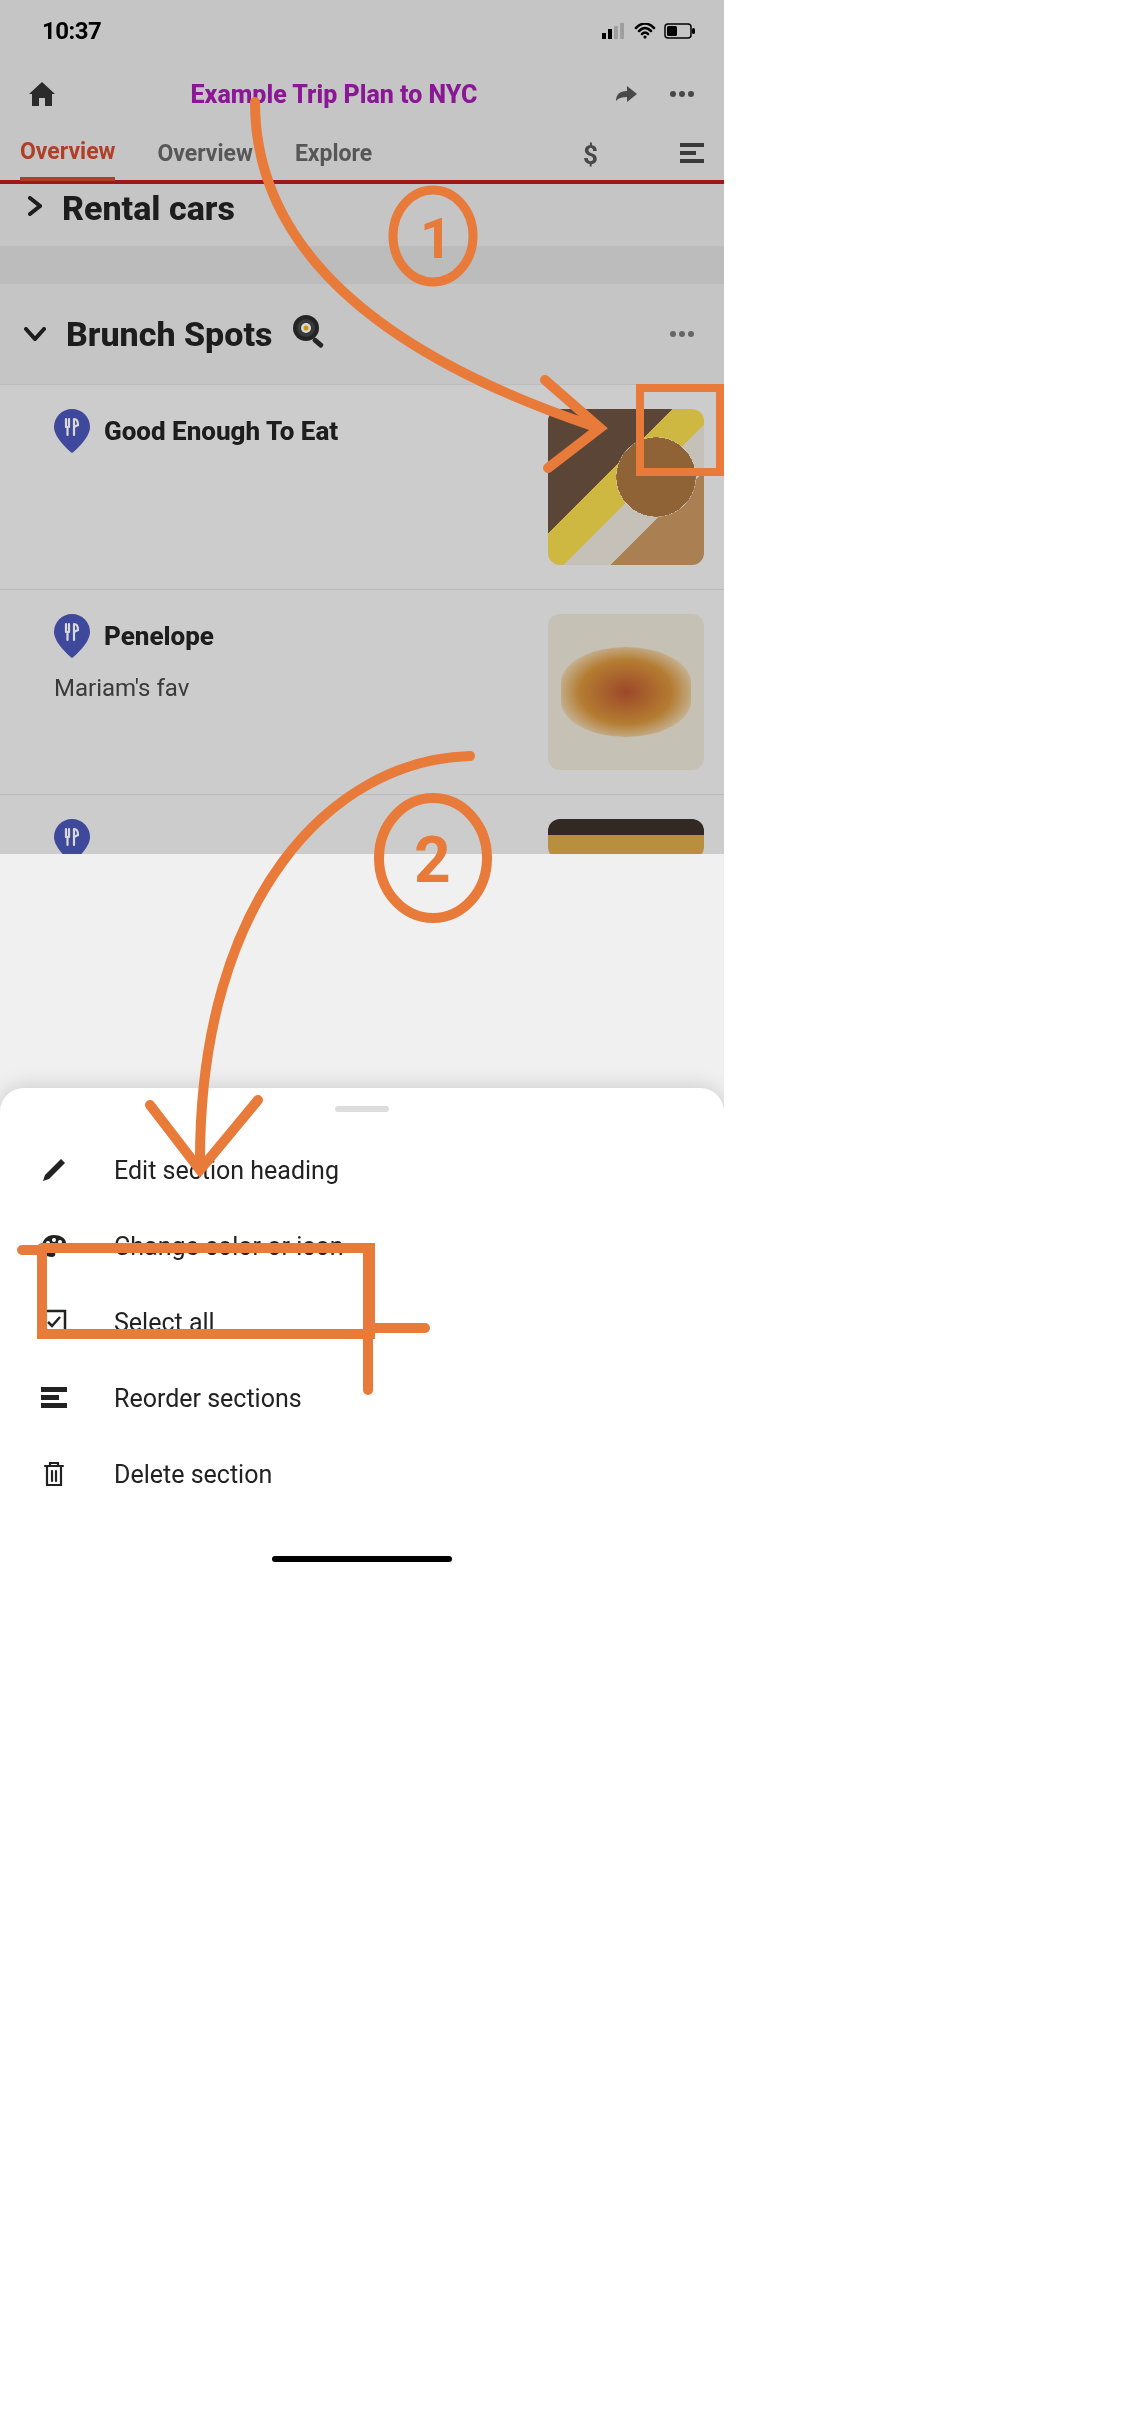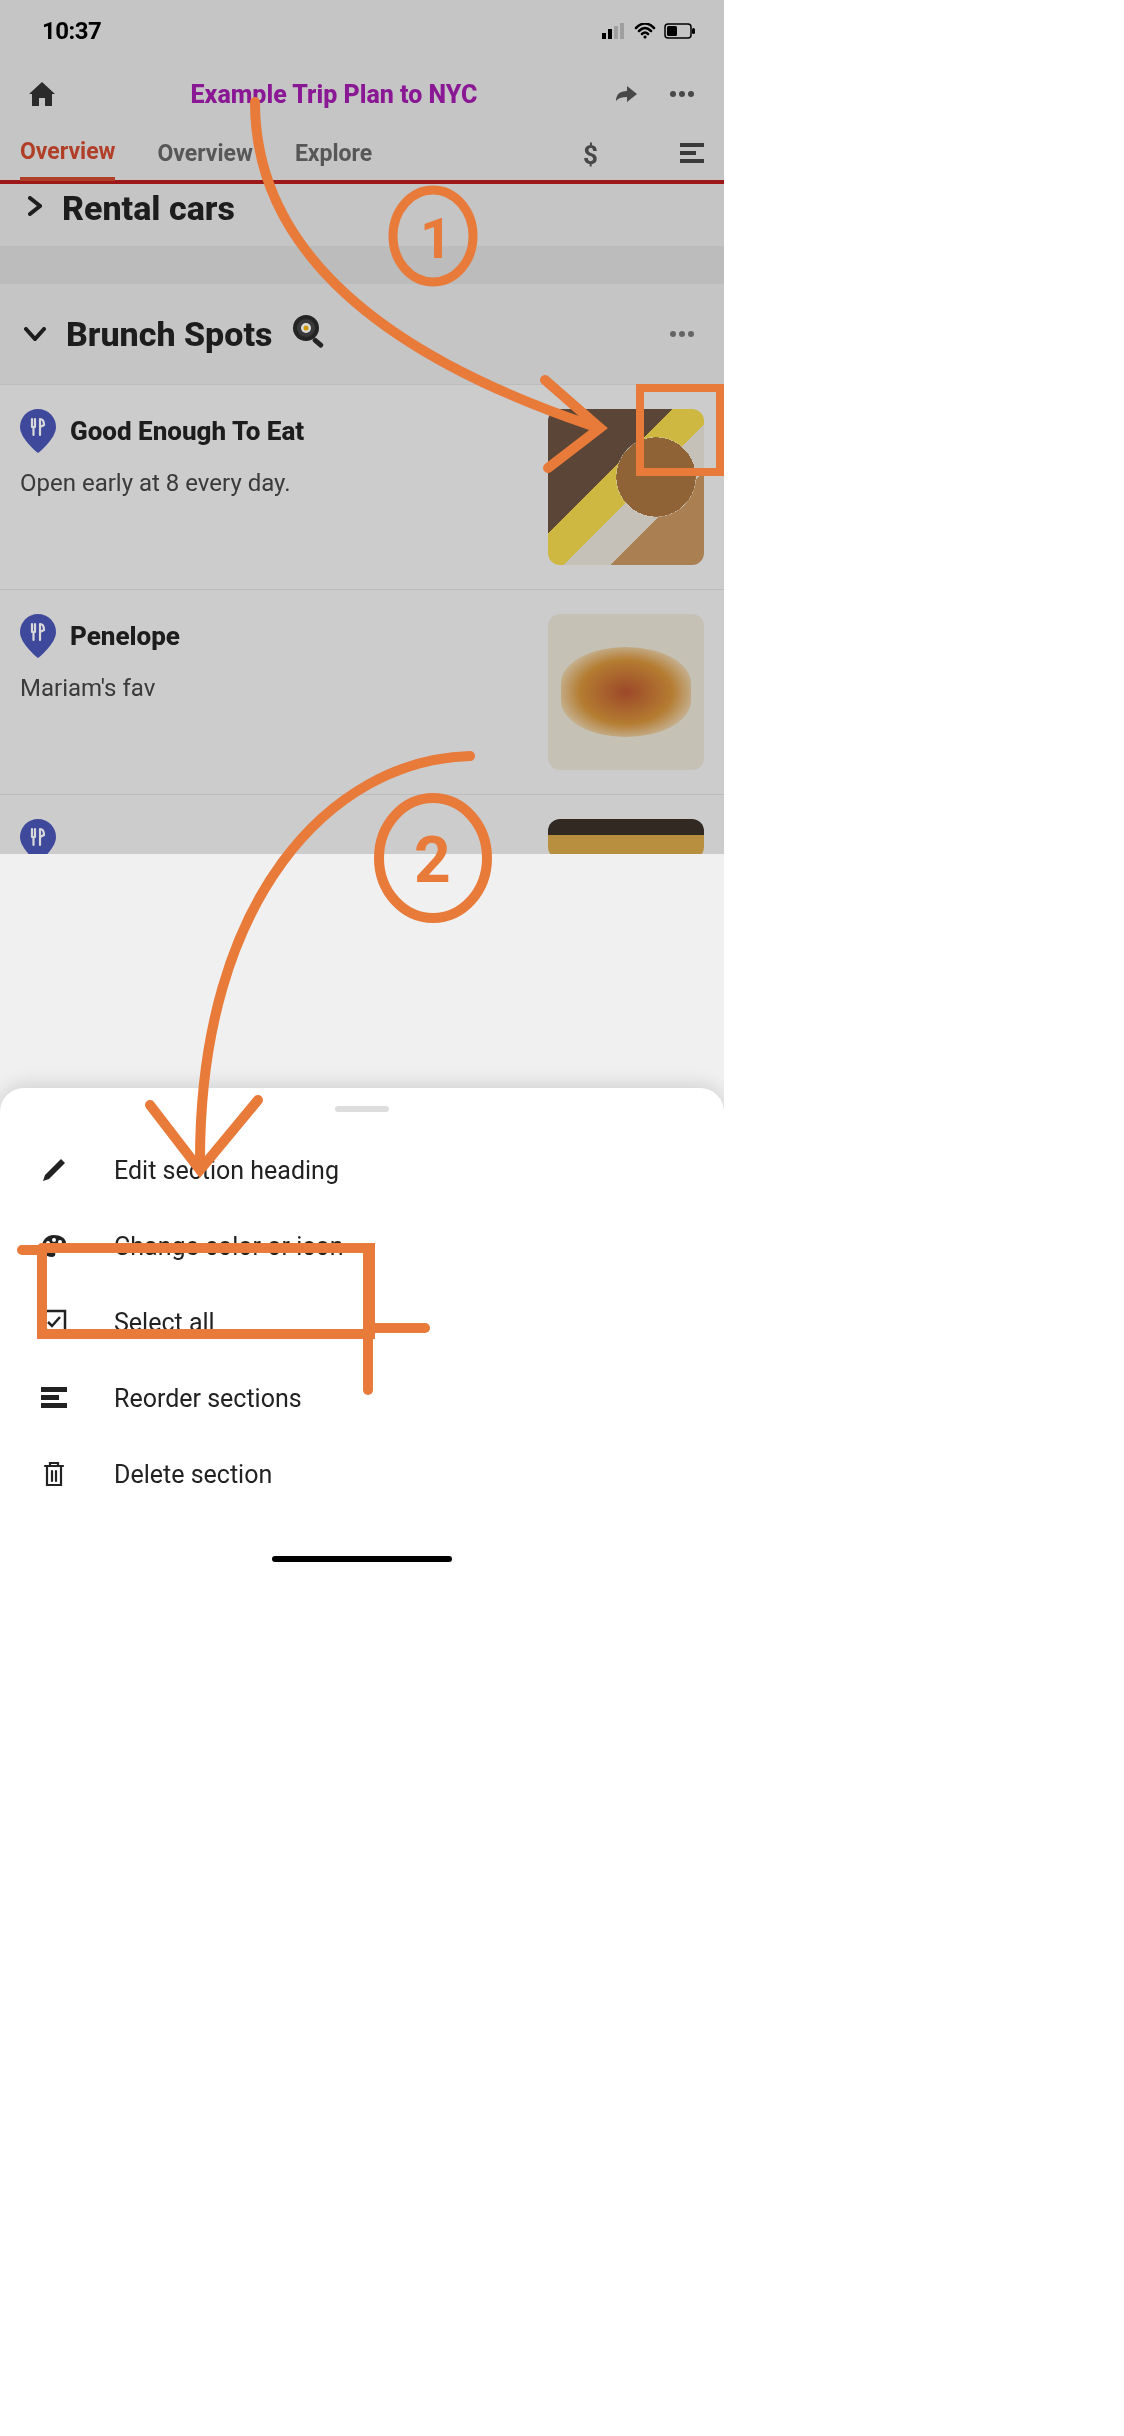--- a/index.html
+++ b/index.html
@@ -35,21 +35,21 @@
   
   
   .section-header { display: flex; align-items: center; padding: 30px 24px 30px 24px; gap: 20px; }
   .section-header .title { font-size: 34px; font-weight: 800; color: #222; }
   .section-header .spacer { flex: 1; }
   .chevron-down { font-size: 20px; }
   
   
   .places { background: #f0f0f0; }
   .place { display: flex; padding: 24px 20px; border-top: 1px solid #ddd; gap: 14px; align-items: flex-start; }
-  .place-body { flex: 1; }
+  .place-body { flex: 1; margin-left: 34px; }
   .place-name-row { display: flex; align-items: center; gap: 14px; margin-bottom: 16px; }
   .place-name { font-size: 26px; font-weight: 800; color: #222; }
   .place-note { font-size: 24px; color: #444; }
   .place-thumb { width: 156px; height: 156px; border-radius: 12px; background: #c9a574; flex-shrink: 0; }
   .pin { width: 36px; height: 44px; flex-shrink: 0; }
   
   
   .sheet { position: absolute; left: 0; right: 0; bottom: 0; background: #fff; border-radius: 24px 24px 0 0; padding: 18px 0 60px 0; box-shadow: 0 -2px 20px rgba(0,0,0,0.15); }
   .sheet-handle { width: 54px; height: 6px; background: #ddd; border-radius: 3px; margin: 0 auto 20px auto; }
   .sheet-item { display: flex; align-items: center; padding: 22px 38px; gap: 44px; }
@@ -172,21 +172,20 @@
     <div class="places">
       <div class="place">
         <div class="place-body">
           <div class="place-name-row">
             <svg class="pin" viewBox="0 0 36 44">
                 <path d="M18 0 C8 0 0 8 0 18 C0 30 18 44 18 44 C18 44 36 30 36 18 C36 8 28 0 18 0 Z" fill="#4a56b8"></path>
                 <path d="M12 10 L12 18 M15 10 L15 18 M13.5 18 L13.5 26 M20 10 L20 26 M20 10 Q24 10 24 16 L20 18" stroke="#fff" stroke-width="2.2" fill="none" stroke-linecap="round"></path>
               </svg>
             <span class="place-name">Good Enough To Eat</span>
           </div>
-          <div class="place-note">Open early at 8 every day.</div>
         </div>
         <div class="place-thumb thumb1"></div>
       </div>
 
       <div class="place">
         <div class="place-body">
           <div class="place-name-row">
             <svg class="pin" viewBox="0 0 36 44">
                 <path d="M18 0 C8 0 0 8 0 18 C0 30 18 44 18 44 C18 44 36 30 36 18 C36 8 28 0 18 0 Z" fill="#4a56b8"></path>
                 <path d="M12 10 L12 18 M15 10 L15 18 M13.5 18 L13.5 26 M20 10 L20 26 M20 10 Q24 10 24 16 L20 18" stroke="#fff" stroke-width="2.2" fill="none" stroke-linecap="round"></path>

